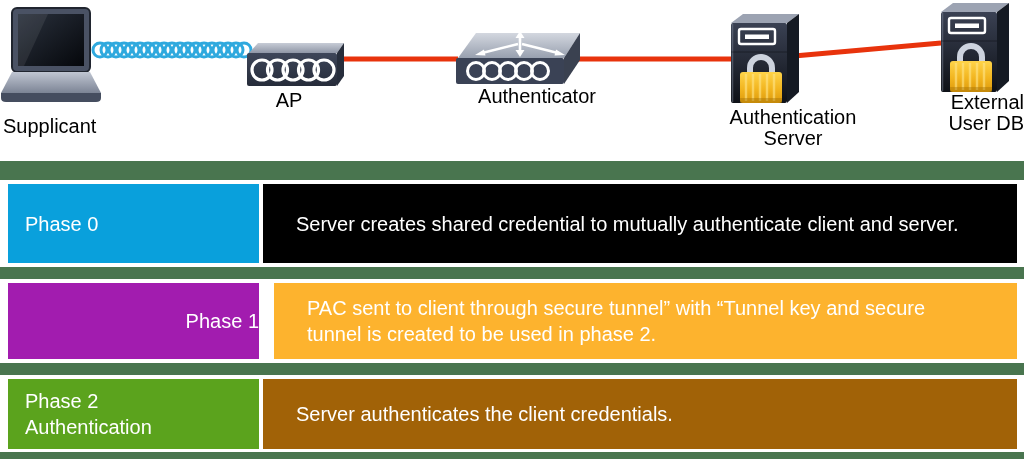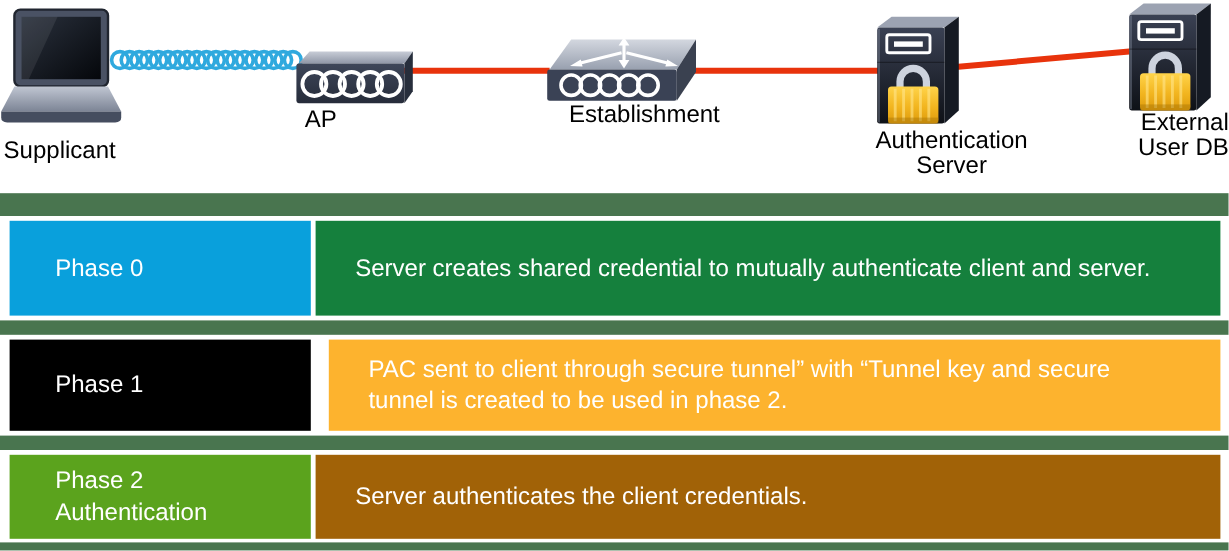--- a/index.html
+++ b/index.html
@@ -3,36 +3,36 @@
 <meta charset="utf-8">
 <style>
   html,body{margin:0;padding:0;background:#fff;}
   .stage{position:relative;width:1024px;height:459px;background:#ffffff;overflow:hidden;
          font-family:"Liberation Sans",sans-serif;}
   
   .links-svg{position:absolute;left:0;top:0;z-index:1;}
   .device{position:absolute;z-index:2;}
   .device-label{position:absolute;z-index:3;font-size:20px;color:#000;line-height:21px;}
   .lbl-supplicant{left:3px;top:116px;}
-  .lbl-ap{left:254px;top:90px;width:70px;text-align:left;}
+  .lbl-ap{left:254px;top:90px;width:70px;text-align:center;}
   .lbl-authenticator{left:467px;top:86px;width:140px;text-align:center;}
   .lbl-authserver{left:695px;top:107px;width:140px;text-align:center;margin-left:28px;}
   .lbl-externaldb{left:928px;top:92px;width:96px;text-align:right;}
   
   .band{position:absolute;left:0;width:1024px;z-index:0;}
   .band-top{top:161px;height:19px;}
   .band-1{top:267px;height:12px;}
   .band-2{top:363px;height:12px;}
   .band-bottom{top:452px;height:7px;}
   .phase-row{position:absolute;left:8px;width:1009px;display:flex;gap:4px;z-index:1;}
   .row-0{top:184px;height:79px;}
   .row-1{top:283px;height:76px;}
   .row-2{top:379px;height:70px;}
   .cell{display:flex;flex-direction:column;justify-content:center;color:#fff;}
-  .cell-label{width:251px;flex:none;padding-left:38px;box-sizing:border-box;
+  .cell-label{width:251px;flex:none;padding-left:17px;box-sizing:border-box;
               font-size:20px;line-height:26px;}
   .cell-desc{flex:1;padding-left:33px;padding-right:10px;box-sizing:border-box;
              font-size:20px;line-height:26px;white-space:nowrap;}
 </style>
 </head>
 <body>
 
 <div class="stage">
 
   <svg class="links-svg" width="1024" height="162" viewBox="0 0 1024 162">
@@ -175,40 +175,40 @@
     <g>
       <path d="M25 62 v-6 a11 11 0 0 1 22 0 v6" fill="none" stroke="#CDD3DE" stroke-width="6"></path>
       <rect x="15" y="60" width="42" height="31" rx="3" fill="url(#gld)"></rect>
       <path d="M21 62 v27 M28 62 v27 M35 62 v27 M42 62 v27 M49 62 v27" stroke="#FFE58A" stroke-width="2.4" opacity="0.6"></path>
       <rect x="15" y="86" width="42" height="5" fill="#A87607" opacity="0.45"></rect>
     </g>
   </svg>
 
   <div class="device-label lbl-supplicant">Supplicant</div>
   <div class="device-label lbl-ap">AP</div>
-  <div class="device-label lbl-authenticator">Establishment</div>
+  <div class="device-label lbl-authenticator">Authenticator</div>
   <div class="device-label lbl-authserver">Authentication Server</div>
   <div class="device-label lbl-externaldb">External User DB</div>
 
   <div class="band band-top" style="background-color: rgb(73, 117, 79);"></div>
   <div class="band band-1" style="background-color: rgb(73, 117, 79);"></div>
   <div class="band band-2" style="background-color: rgb(73, 117, 79);"></div>
   <div class="band band-bottom" style="background-color: rgb(73, 117, 79);"></div>
 
   <div class="phase-row row-0">
     <div class="cell cell-label" style="background-color: rgb(9, 160, 220);">
       <div>Phase 0</div>
     </div>
-    <div class="cell cell-desc" style="background-color: #15803d;">
+    <div class="cell cell-desc" style="background-color: #000000;">
       <div>Server creates shared credential to mutually authenticate client and server.</div>
     </div>
   </div>
 
   <div class="phase-row row-1">
-    <div class="cell cell-label" style="background-color: #000000;">
+    <div class="cell cell-label" style="background-color: #a21caf; text-align: right;">
       <div>Phase 1</div>
     </div>
     <div class="cell cell-desc" style="background-color: rgb(253, 179, 46); margin-left: 11px;">
       <div>PAC sent to client through secure tunnel” with “Tunnel key and secure</div>
       <div>tunnel is created to be used in phase 2.</div>
     </div>
   </div>
 
   <div class="phase-row row-2">
     <div class="cell cell-label" style="background-color: rgb(91, 163, 29);">

